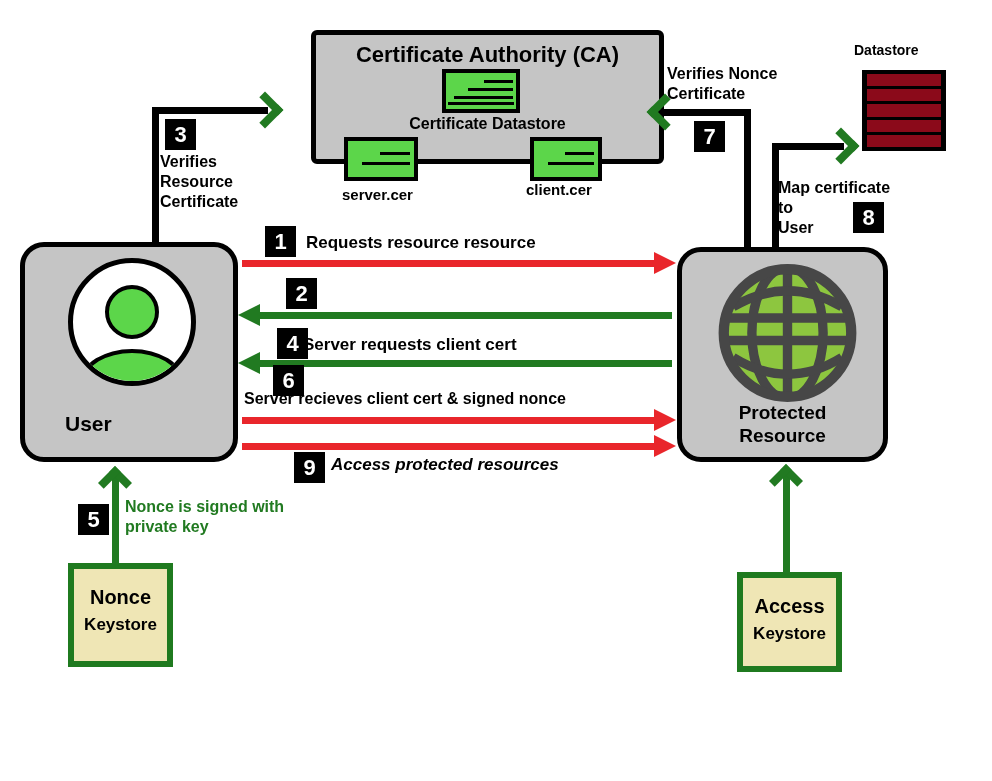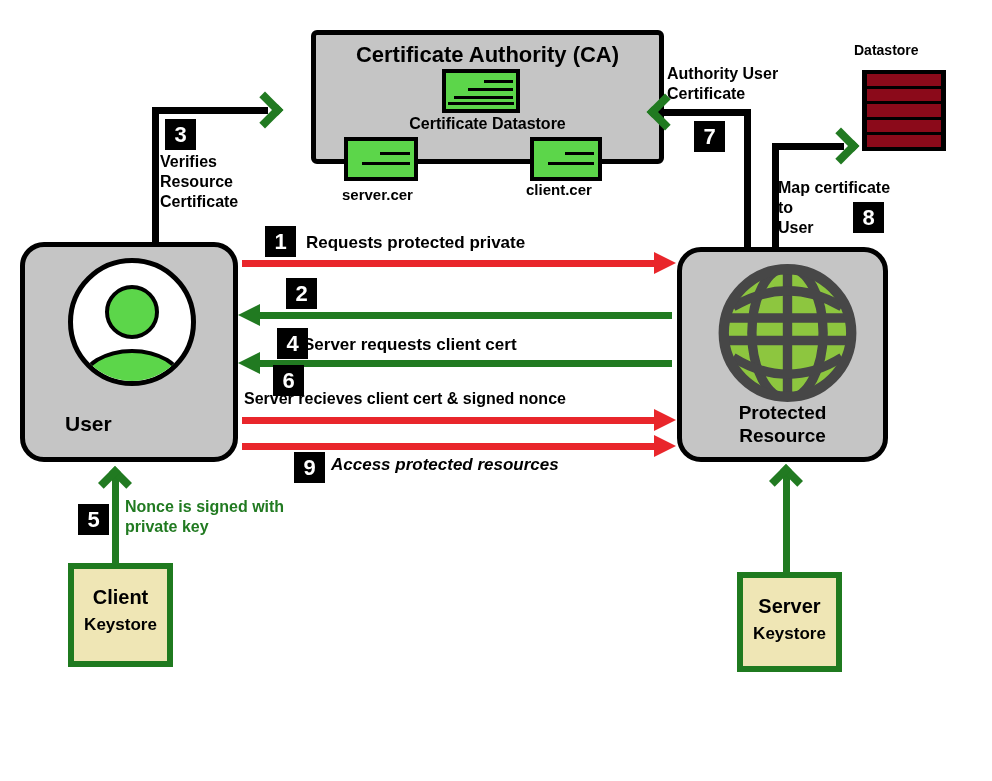--- a/index.html
+++ b/index.html
@@ -139,25 +139,25 @@
         <path d="M 22 52 Q 80 18 138 52"></path>
         <path d="M 22 106 Q 80 142 138 106"></path>
       </g>
       <circle cx="80" cy="80" r="68" fill="none" stroke="#474747" stroke-width="11"></circle>
     </svg>
     <div class="pr-label">Protected
 Resource</div>
   </div>
 
   <div class="kbox ck">
-    <div class="ks-l1">Client</div>
+    <div class="ks-l1">Nonce</div>
     <div class="ks-l2">Keystore</div>
   </div>
   <div class="kbox sk">
-    <div class="ks-l1">Server</div>
+    <div class="ks-l1">Access</div>
     <div class="ks-l2">Keystore</div>
   </div>
 
   <div class="blk" style="left:152px; top:110px; width:7px; height:133px;"></div>
   <div class="blk" style="left:152px; top:107px; width:116px; height:7px;"></div>
   <div class="chev r" style="left:252px; top:97px;"></div>
 
   <div class="blk" style="left:744px; top:112px; width:7px; height:135px;"></div>
   <div class="blk" style="left:655px; top:109px; width:96px; height:7px;"></div>
   <div class="chev l" style="left:652px; top:99px;"></div>
@@ -196,28 +196,28 @@
   <div class="badge" style="left:265px; top:226px;">1</div>
   <div class="badge" style="left:286px; top:278px;">2</div>
   <div class="badge" style="left:165px; top:119px;">3</div>
   <div class="badge" style="left:277px; top:328px;">4</div>
   <div class="badge" style="left:78px; top:504px;">5</div>
   <div class="badge" style="left:273px; top:365px;">6</div>
   <div class="badge" style="left:694px; top:121px;">7</div>
   <div class="badge" style="left:853px; top:202px;">8</div>
   <div class="badge" style="left:294px; top:452px;">9</div>
 
-  <div class="step" style="left:306px; top:233px;">Requests protected private</div>
+  <div class="step" style="left:306px; top:233px;">Requests resource resource</div>
   <div class="step multi" style="left:160px; top:152px;">Verifies
 Resource
 Certificate</div>
   <div class="step" style="left:303px; top:335px;">Server requests client cert</div>
   <div class="step" style="left:244px; top:390px; font-size:16px;">Server recieves client cert &amp; signed nonce</div>
   <div class="step multi green" style="left:125px; top:497px;">Nonce is signed with
 private key</div>
-  <div class="step multi" style="left:667px; top:64px;">Authority User
+  <div class="step multi" style="left:667px; top:64px;">Verifies Nonce
 Certificate</div>
   <div class="step multi" style="left:778px; top:178px;">Map certificate
 to
 User</div>
   <div class="step" style="left:331px; top:455px;font-style:italic;">Access protected resources</div>
 
 </div>
 
 </body></html>

